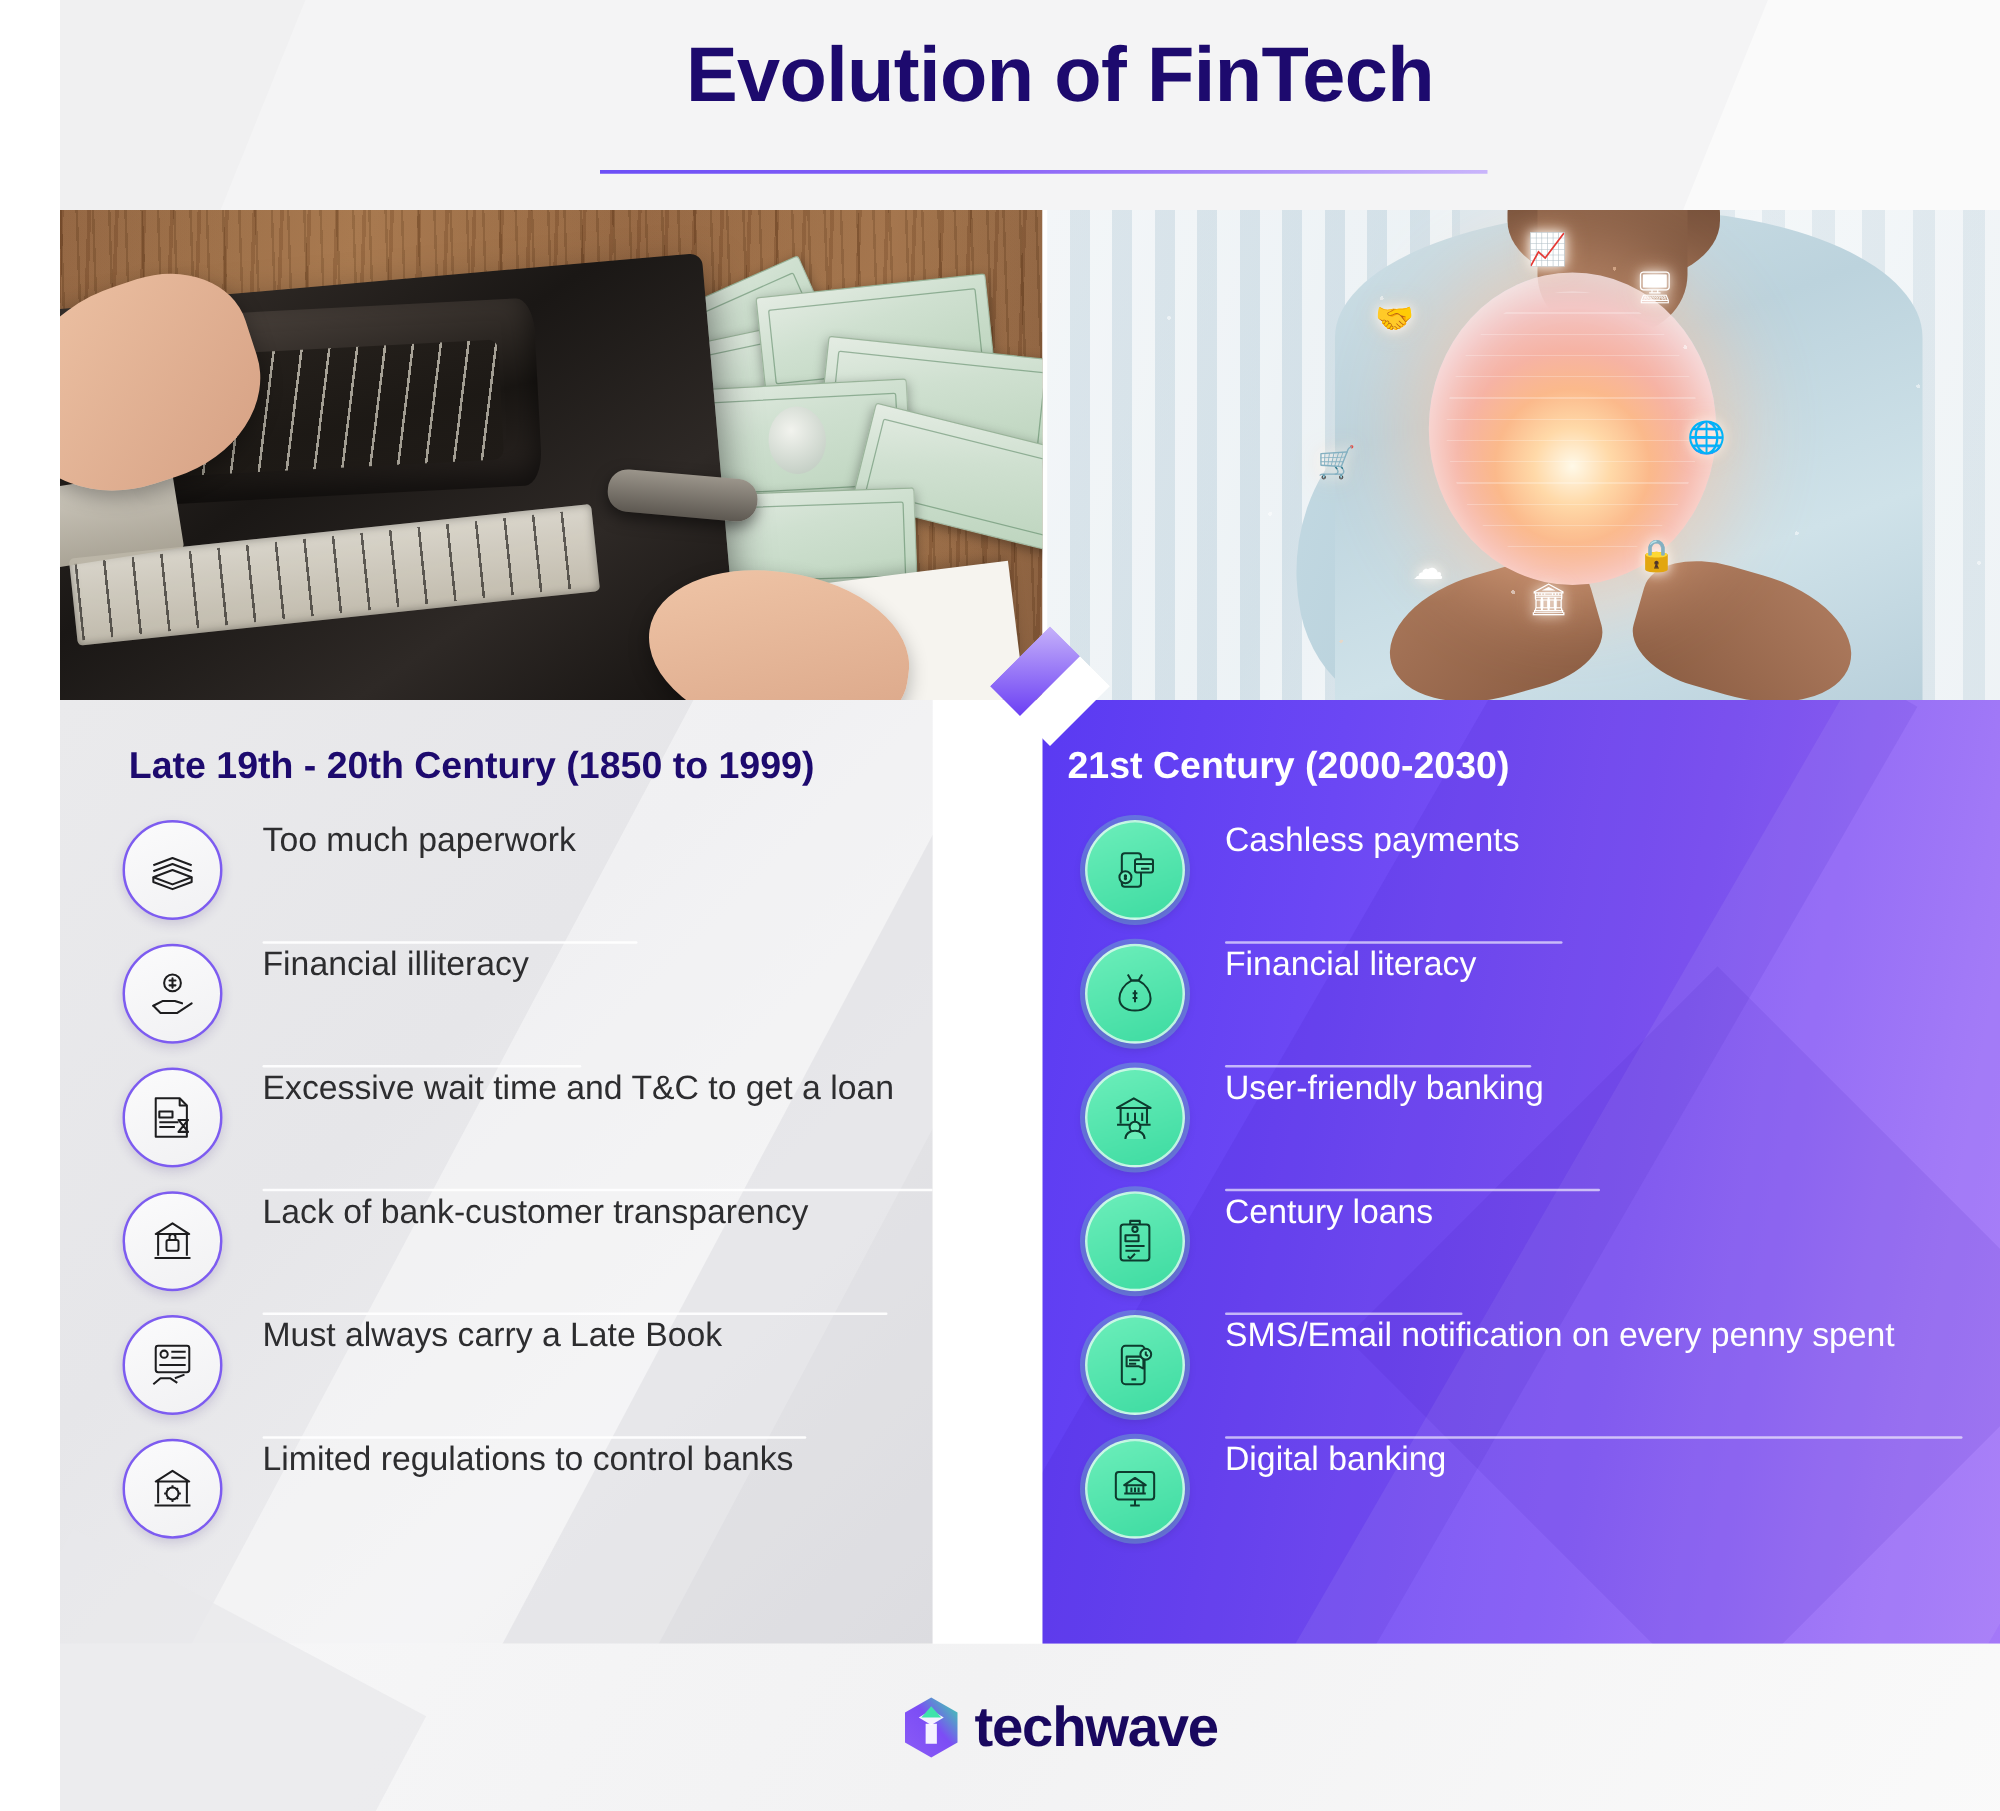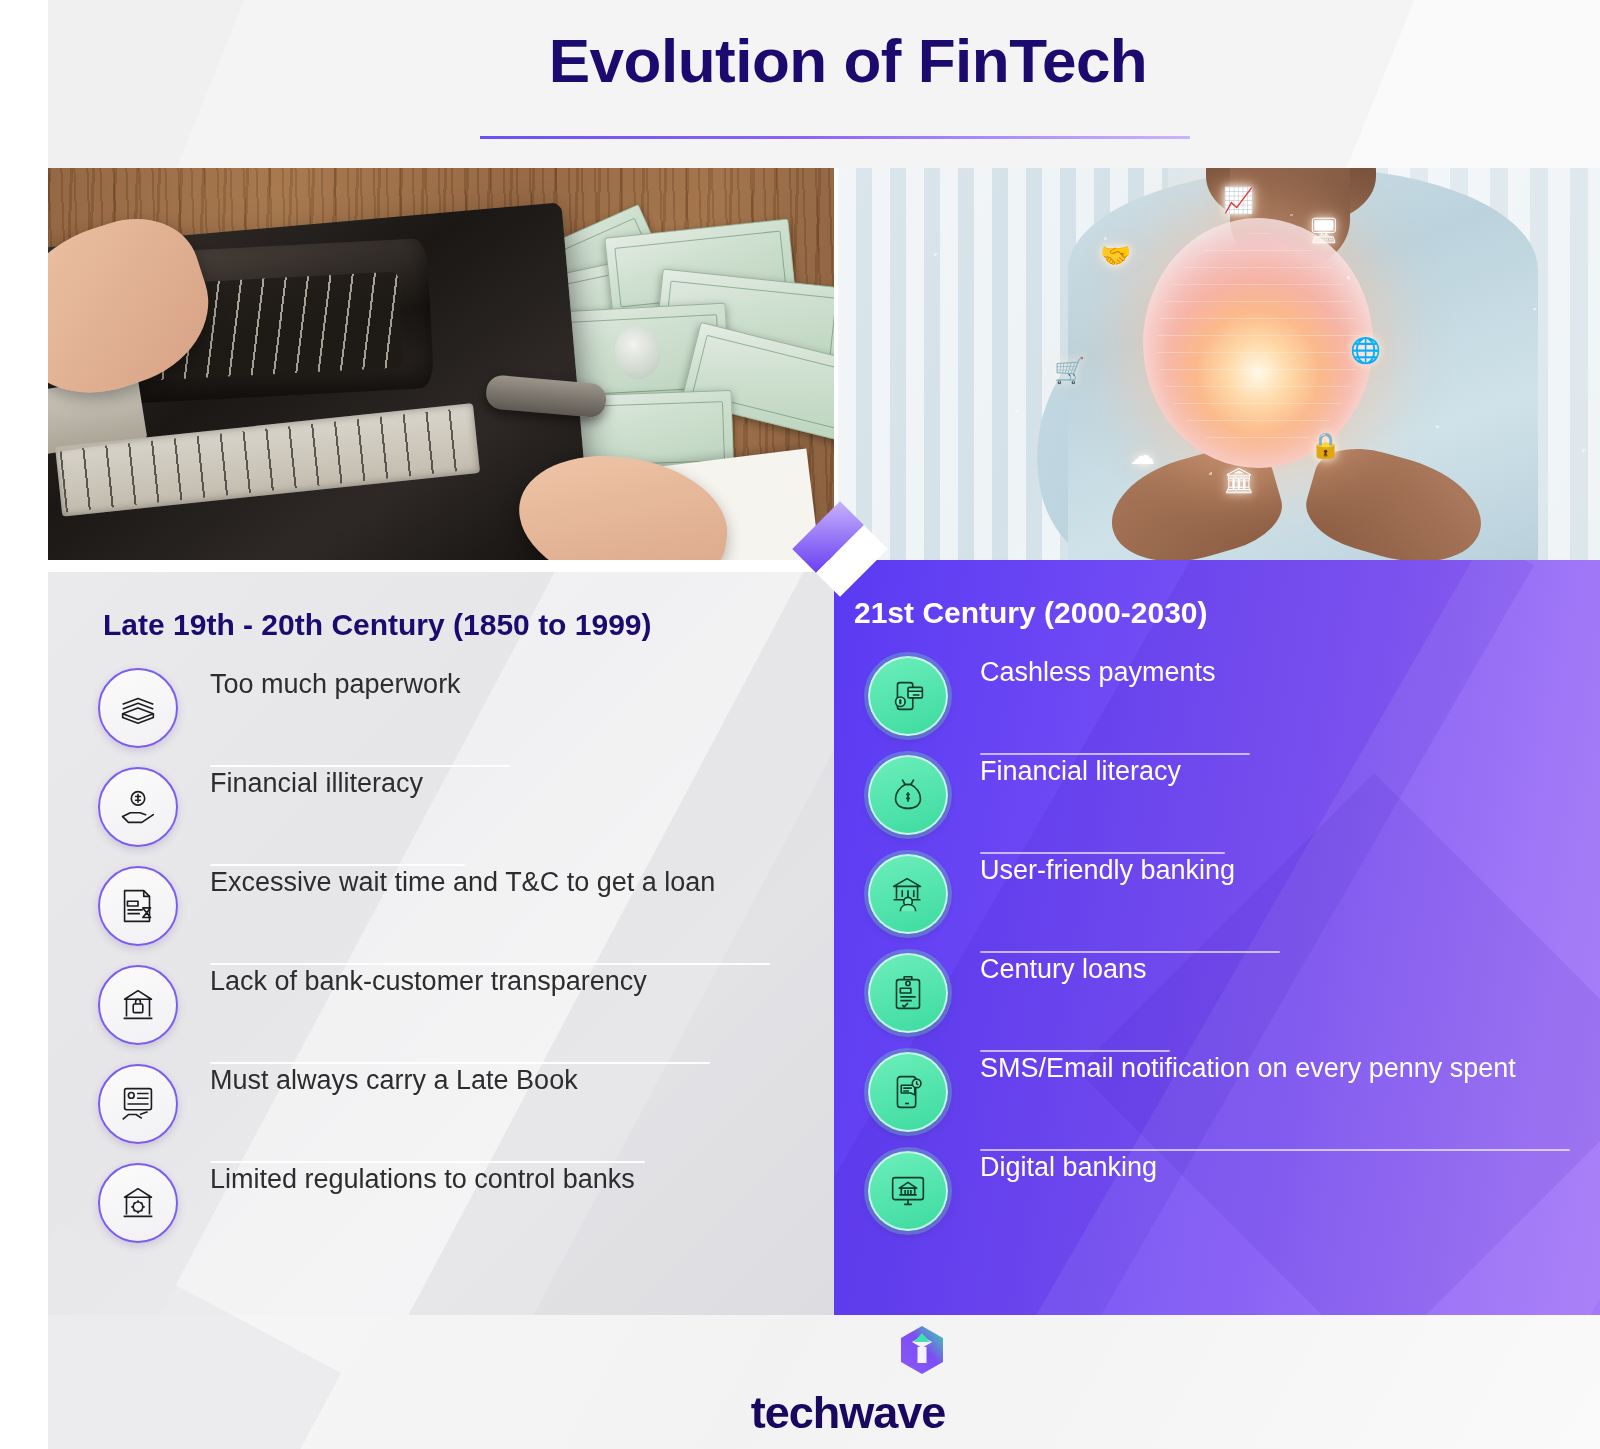--- a/index.html
+++ b/index.html
@@ -206,21 +206,21 @@
     transform:rotate(45deg); z-index:9; overflow:hidden;
   }
   .diamond .dl { position:absolute; left:0; top:0; width:50%; height:100%;
     background:linear-gradient(135deg,#c6b2fa,#6b3ff4); }
   .diamond .dr { position:absolute; right:0; top:0; width:50%; height:100%; background:#ffffff; }
 
   
   .panels { position:absolute; left:0; top:560px; width:1600px; height:755px; z-index:1; }
 
   .panel-left {
-    position:absolute; left:0; top:12px; width:786px; height:755px;
+    position:absolute; left:0; top:0; width:698px; height:755px;
     background:linear-gradient(135deg,#eaeaec 0%, #e6e6e9 40%, #ededef 70%, #e3e3e6 100%);
     overflow:hidden;
   }
   .pl-diag1 {
     position:absolute; left:300px; top:-120px; width:330px; height:1100px;
     background:rgba(255,255,255,.42); transform:rotate(28deg);
   }
   .pl-diag2 {
     position:absolute; left:560px; top:-180px; width:420px; height:1200px;
     background:rgba(210,210,215,.38); transform:rotate(28deg);
@@ -288,21 +288,21 @@
   
   .footer {
     position:absolute; left:0; top:1315px; width:1600px; height:134px;
     background:linear-gradient(120deg,#f7f7f8 0%, #f2f2f3 45%, #fafafa 100%);
     display:flex; align-items:center; justify-content:center; z-index:6;
   }
   .foot-diag {
     position:absolute; left:-60px; top:-30px; width:320px; height:220px;
     background:rgba(232,232,235,.75); transform:rotate(28deg);
   }
-  .logo { display:flex; align-items:flex-end; gap:12px; position:relative; z-index:2;flex-direction:column; }
+  .logo { display:flex; align-items:center; gap:12px; position:relative; z-index:2; }
   .logo svg { width:46px; height:50px; display:block; }
   .logo-text { font-size:45px; font-weight:bold; color:#19085f; letter-spacing:-1px; }
 </style>
 </head>
 <body>
 
 <div class="page">
 
   <div class="header">
     <div class="hdr-shape-a"></div>

